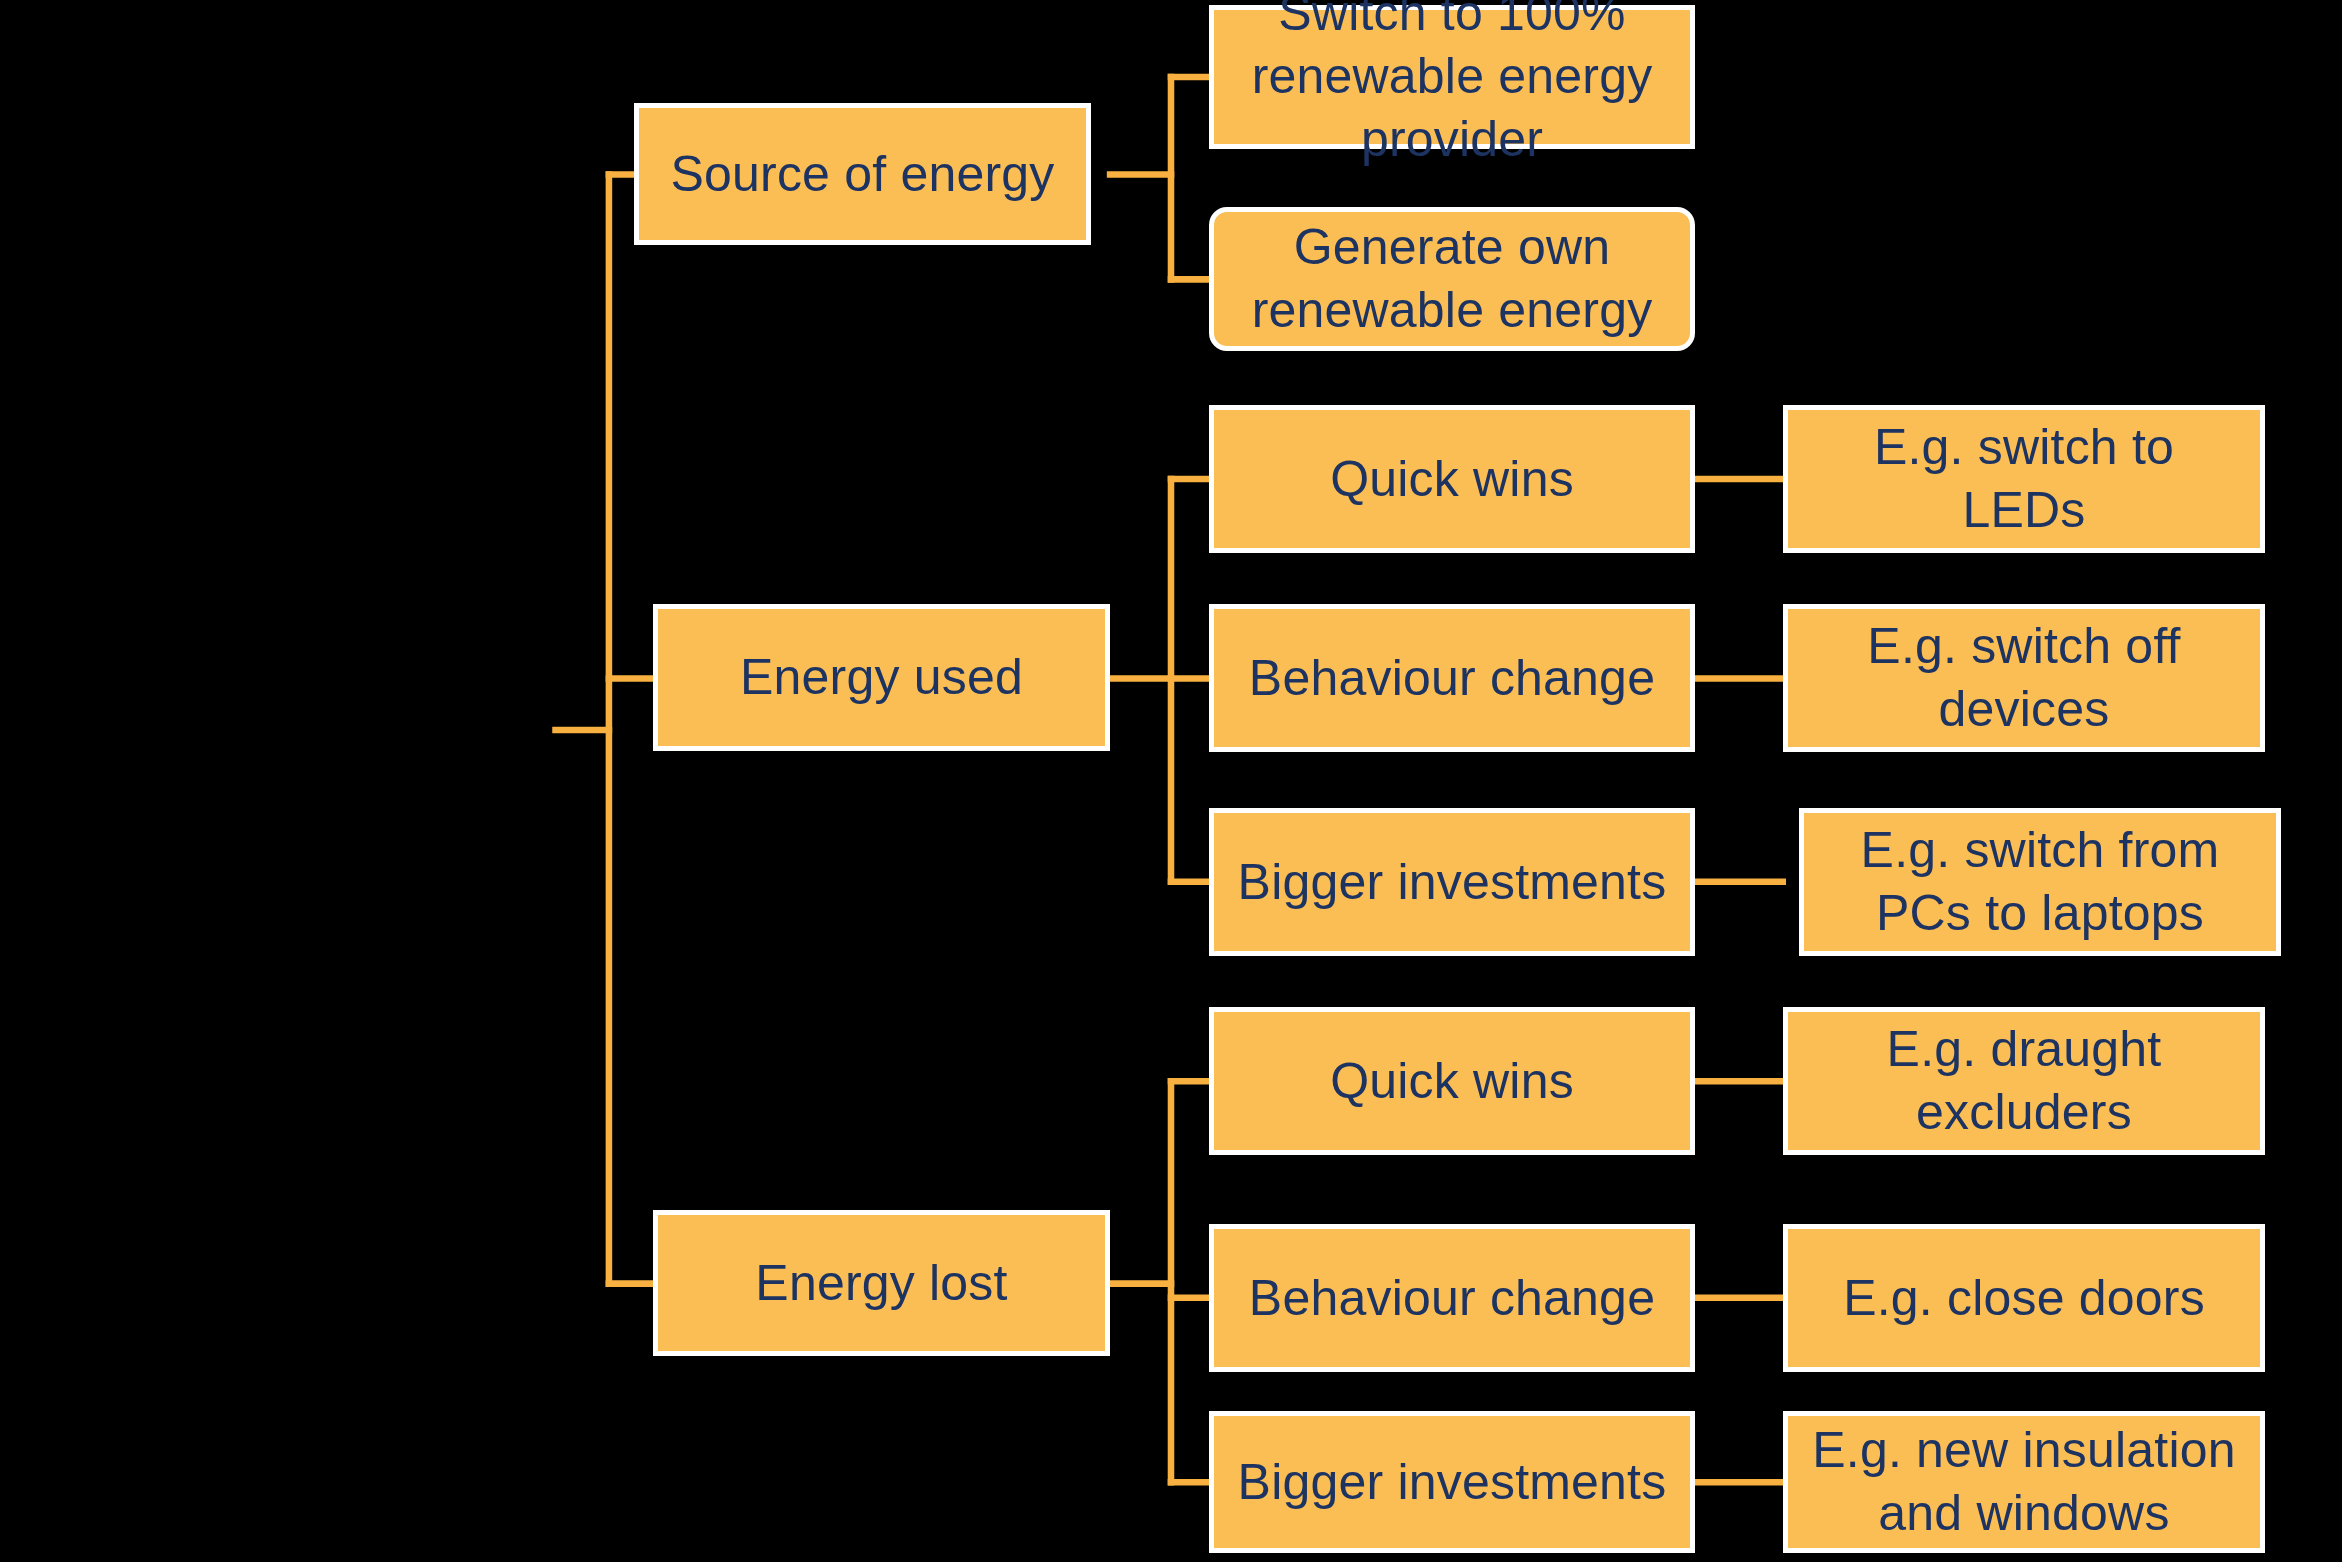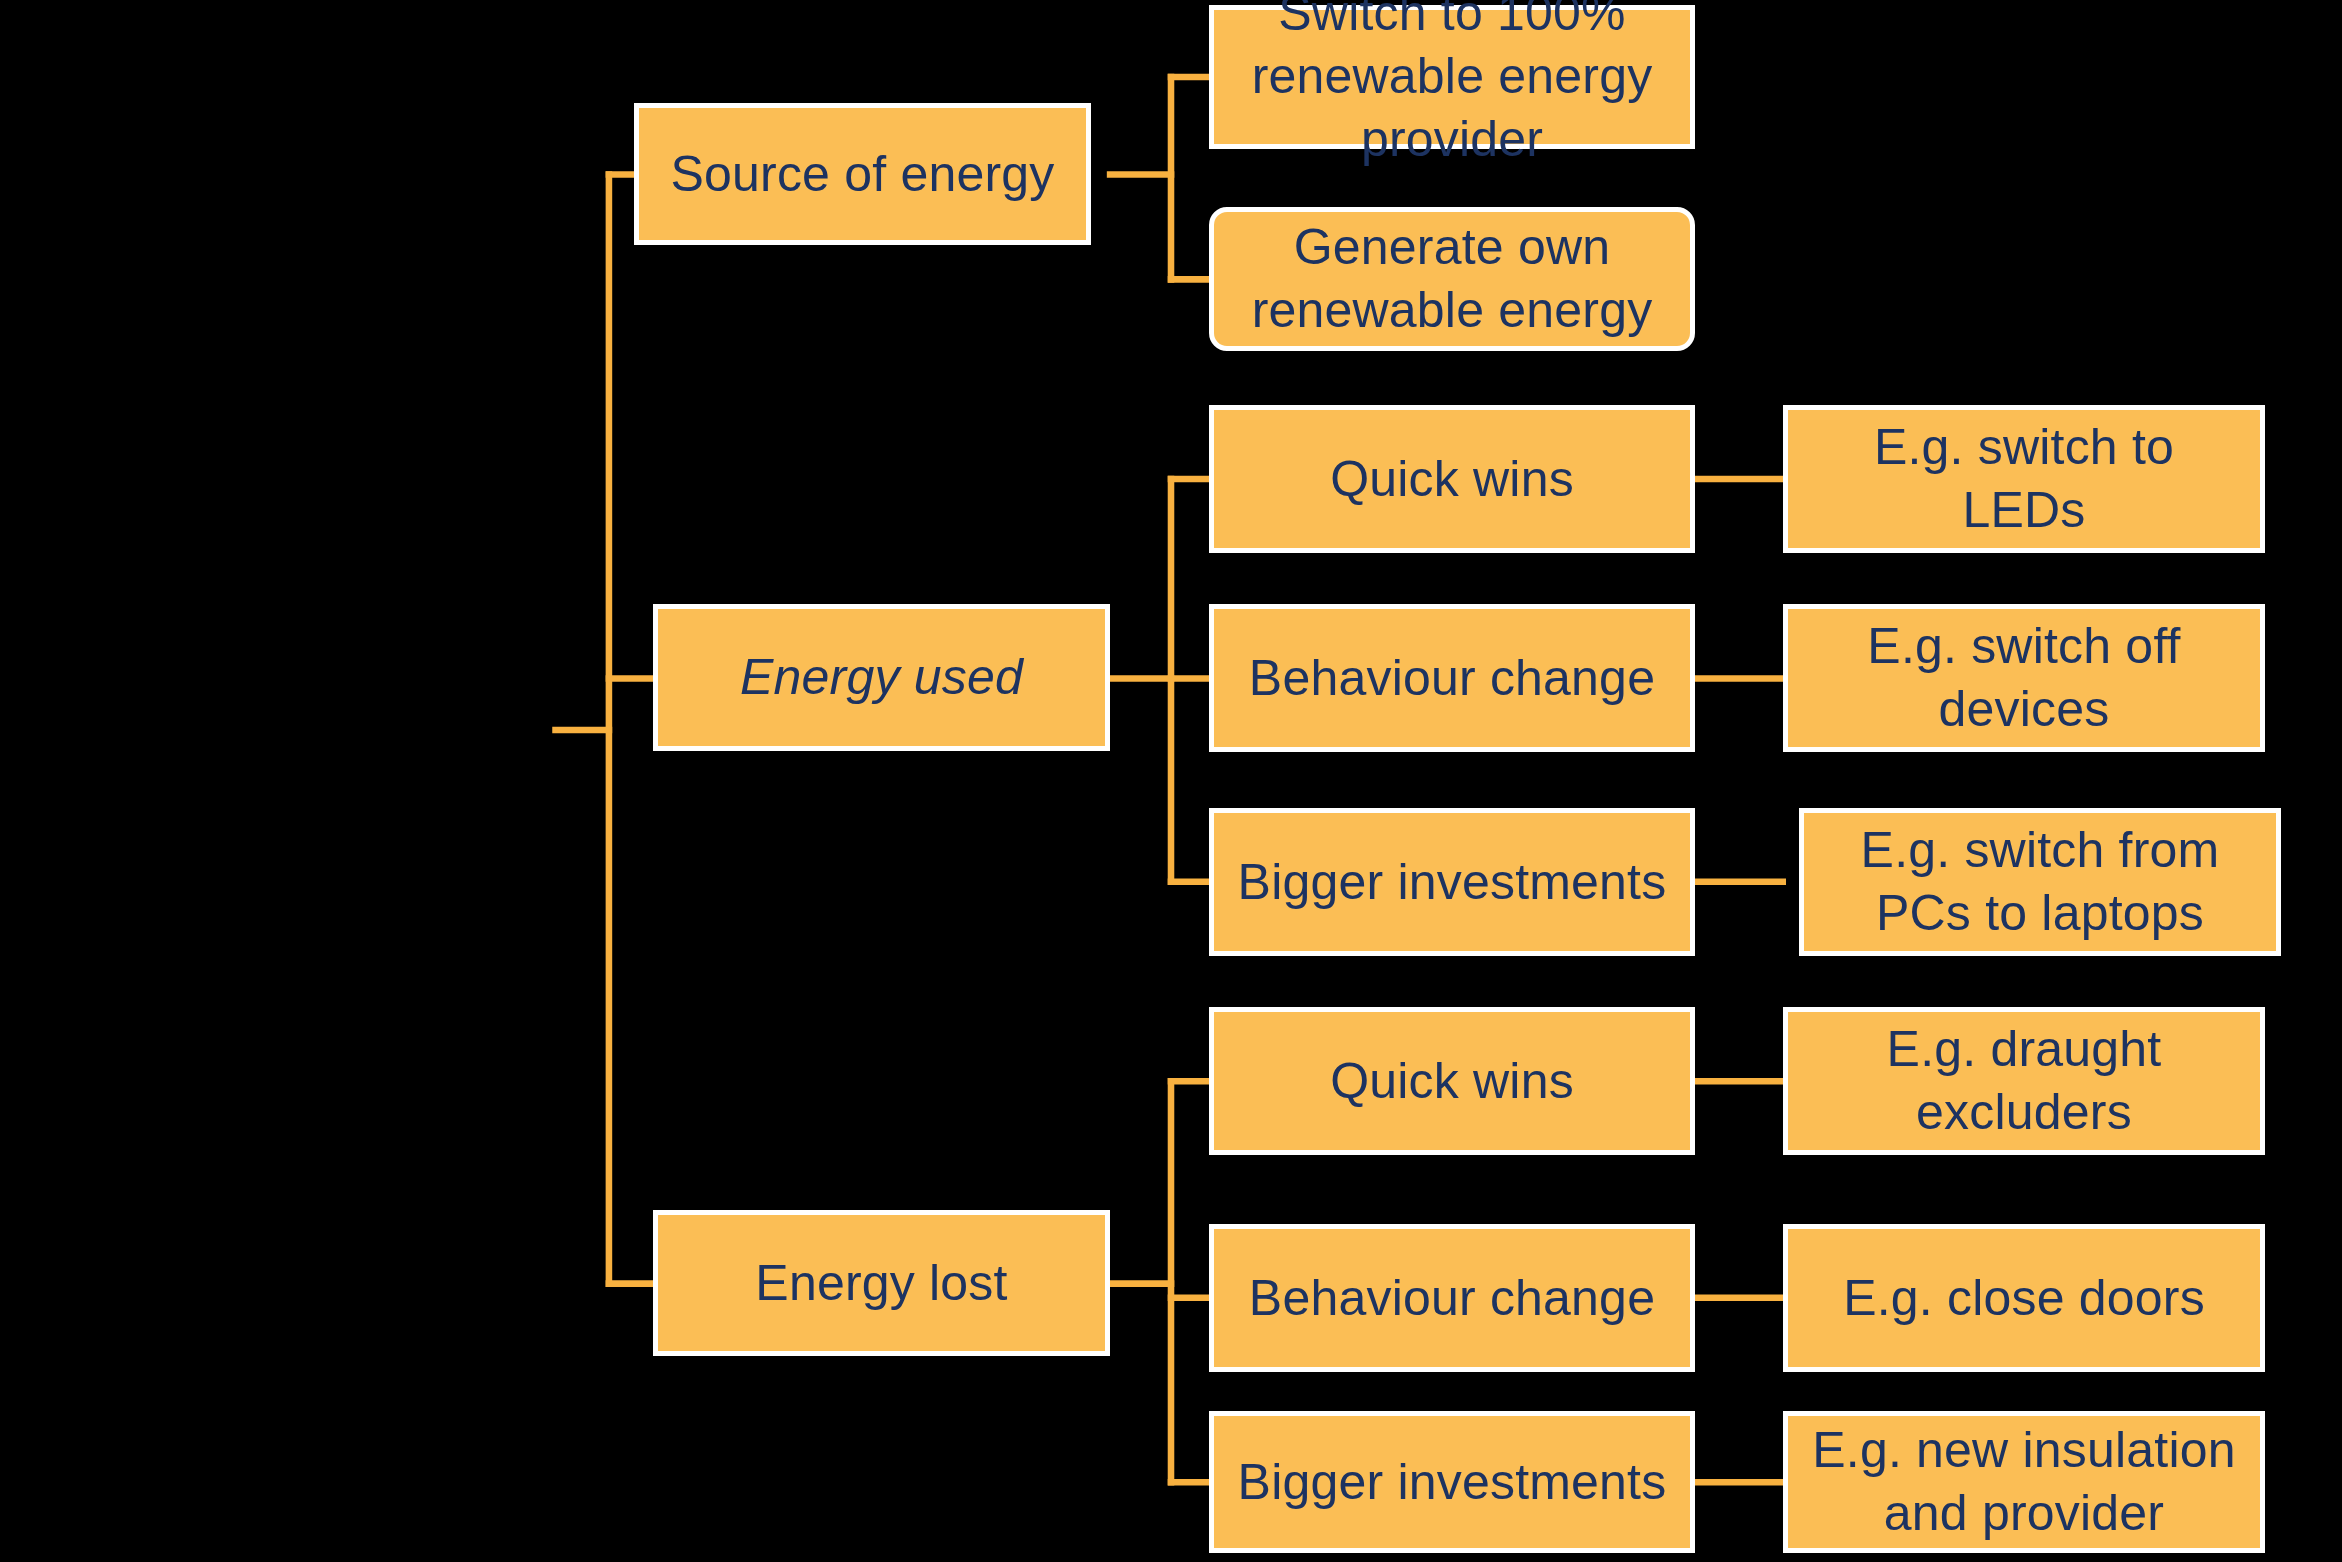--- a/index.html
+++ b/index.html
@@ -39,21 +39,21 @@
     text-align: center;
     font-size: 50px;
     line-height: 1.26;
     font-weight: 500;
     padding: 3.7px 20.6px;
     letter-spacing: 0.2px;
   }
   
   #n-root   { left: 94px;  top: 657px;  width: 462px; height: 146px; }
   #n-source { left: 634px;  top: 103px;  width: 457px; height: 142px; }
-  #n-used   { left: 653px;  top: 604px;  width: 457px; height: 147px; font-style: italic; }
+  #n-used   { left: 653px;  top: 604px;  width: 457px; height: 147px; }
   #n-lost   { left: 653px;  top: 1210px; width: 457px; height: 146px; }
   #n-sw100  { left: 1209px; top: 4.7px;    width: 486px; height: 144px; }
   #n-genown { left: 1209px; top: 207px;  width: 486px; height: 144px; border-radius: 18px; }
   #n-uqw    { left: 1209px; top: 405px;  width: 486px; height: 148px; }
   #n-ubc    { left: 1209px; top: 604px;  width: 486px; height: 148px; }
   #n-ubi    { left: 1209px; top: 808px;  width: 486px; height: 148px; }
   #n-lqw    { left: 1209px; top: 1007px; width: 486px; height: 148px; }
   #n-lbc    { left: 1209px; top: 1224px; width: 486px; height: 148px; }
   #n-lbi    { left: 1209px; top: 1411px; width: 486px; height: 142px; }
   #n-uqw-eg { left: 1783px; top: 405px;  width: 482px; height: 148px; }
@@ -114,16 +114,16 @@
   <div class="node" id="n-ubi">Bigger investments</div>
   <div class="node" id="n-uqw-eg">E.g. switch to LEDs</div>
   <div class="node" id="n-ubc-eg">E.g. switch off devices</div>
   <div class="node" id="n-ubi-eg">E.g. switch from PCs to laptops</div>
 
   <div class="node" id="n-lqw">Quick wins</div>
   <div class="node" id="n-lbc">Behaviour change</div>
   <div class="node" id="n-lbi">Bigger investments</div>
   <div class="node" id="n-lqw-eg">E.g. draught excluders</div>
   <div class="node" id="n-lbc-eg">E.g. close doors</div>
-  <div class="node" id="n-lbi-eg">E.g. new insulation and provider</div>
+  <div class="node" id="n-lbi-eg">E.g. new insulation and windows</div>
 
 </div>
 
 
 </body></html>

